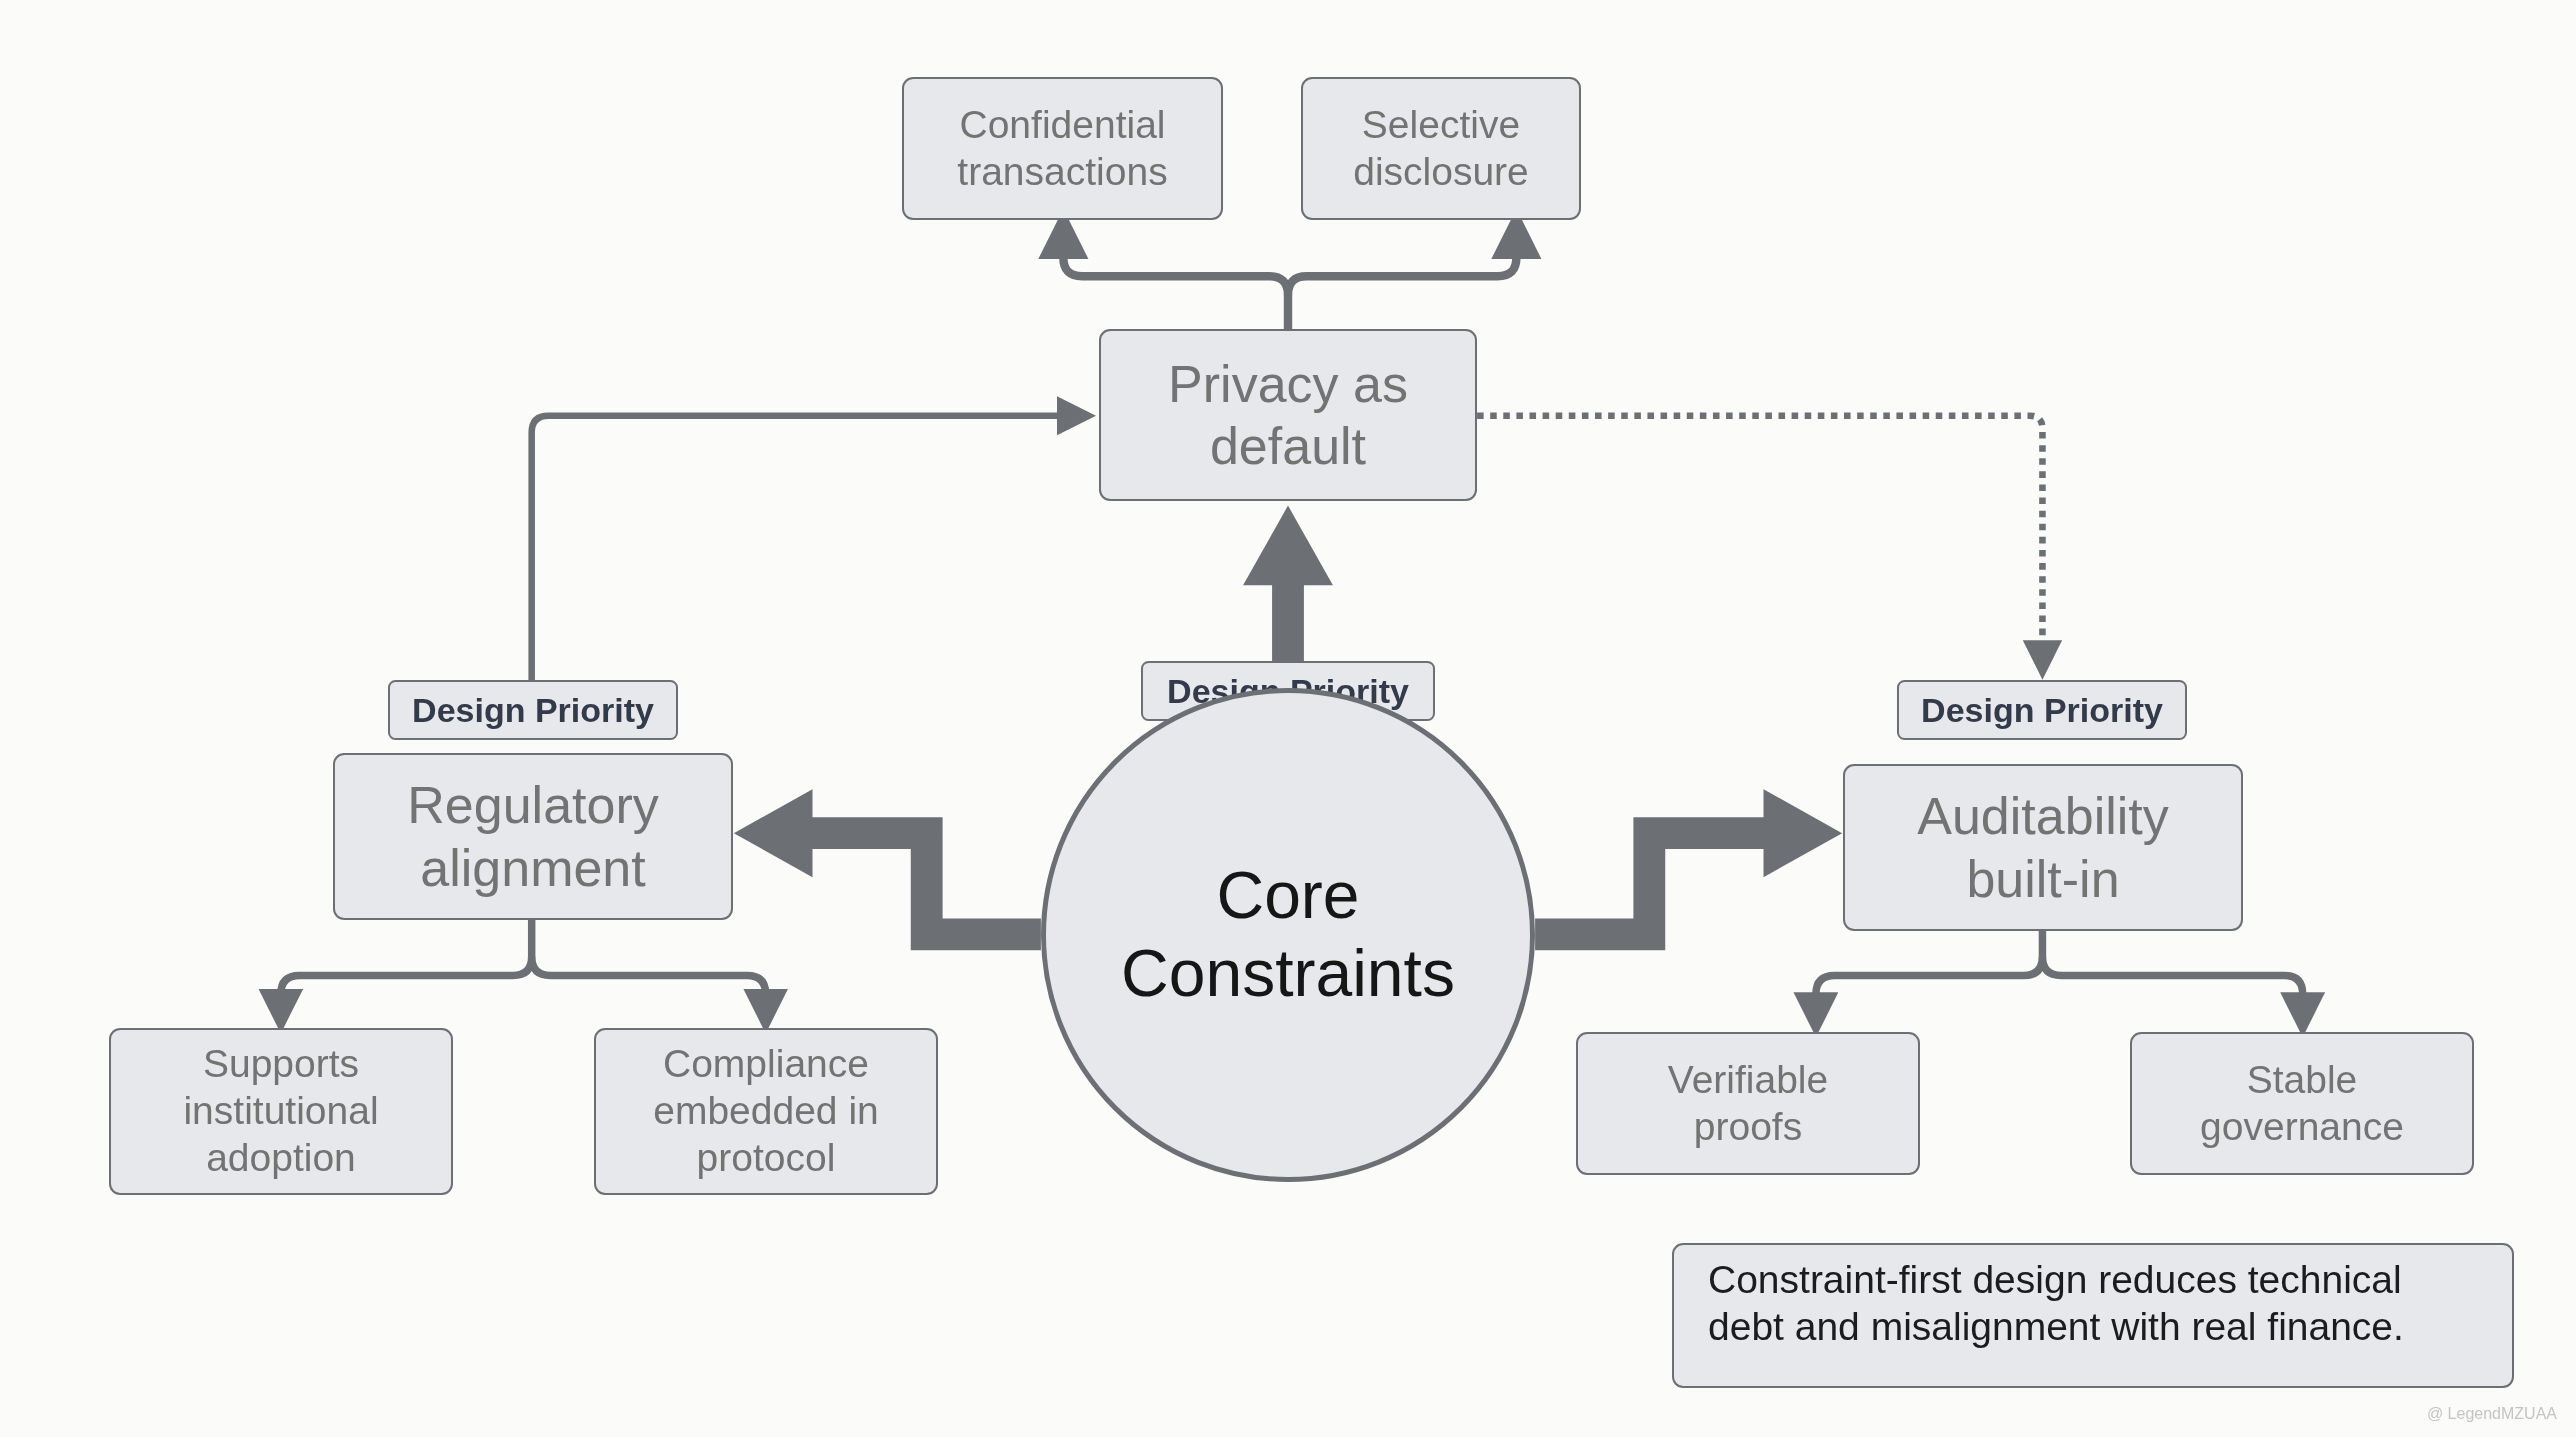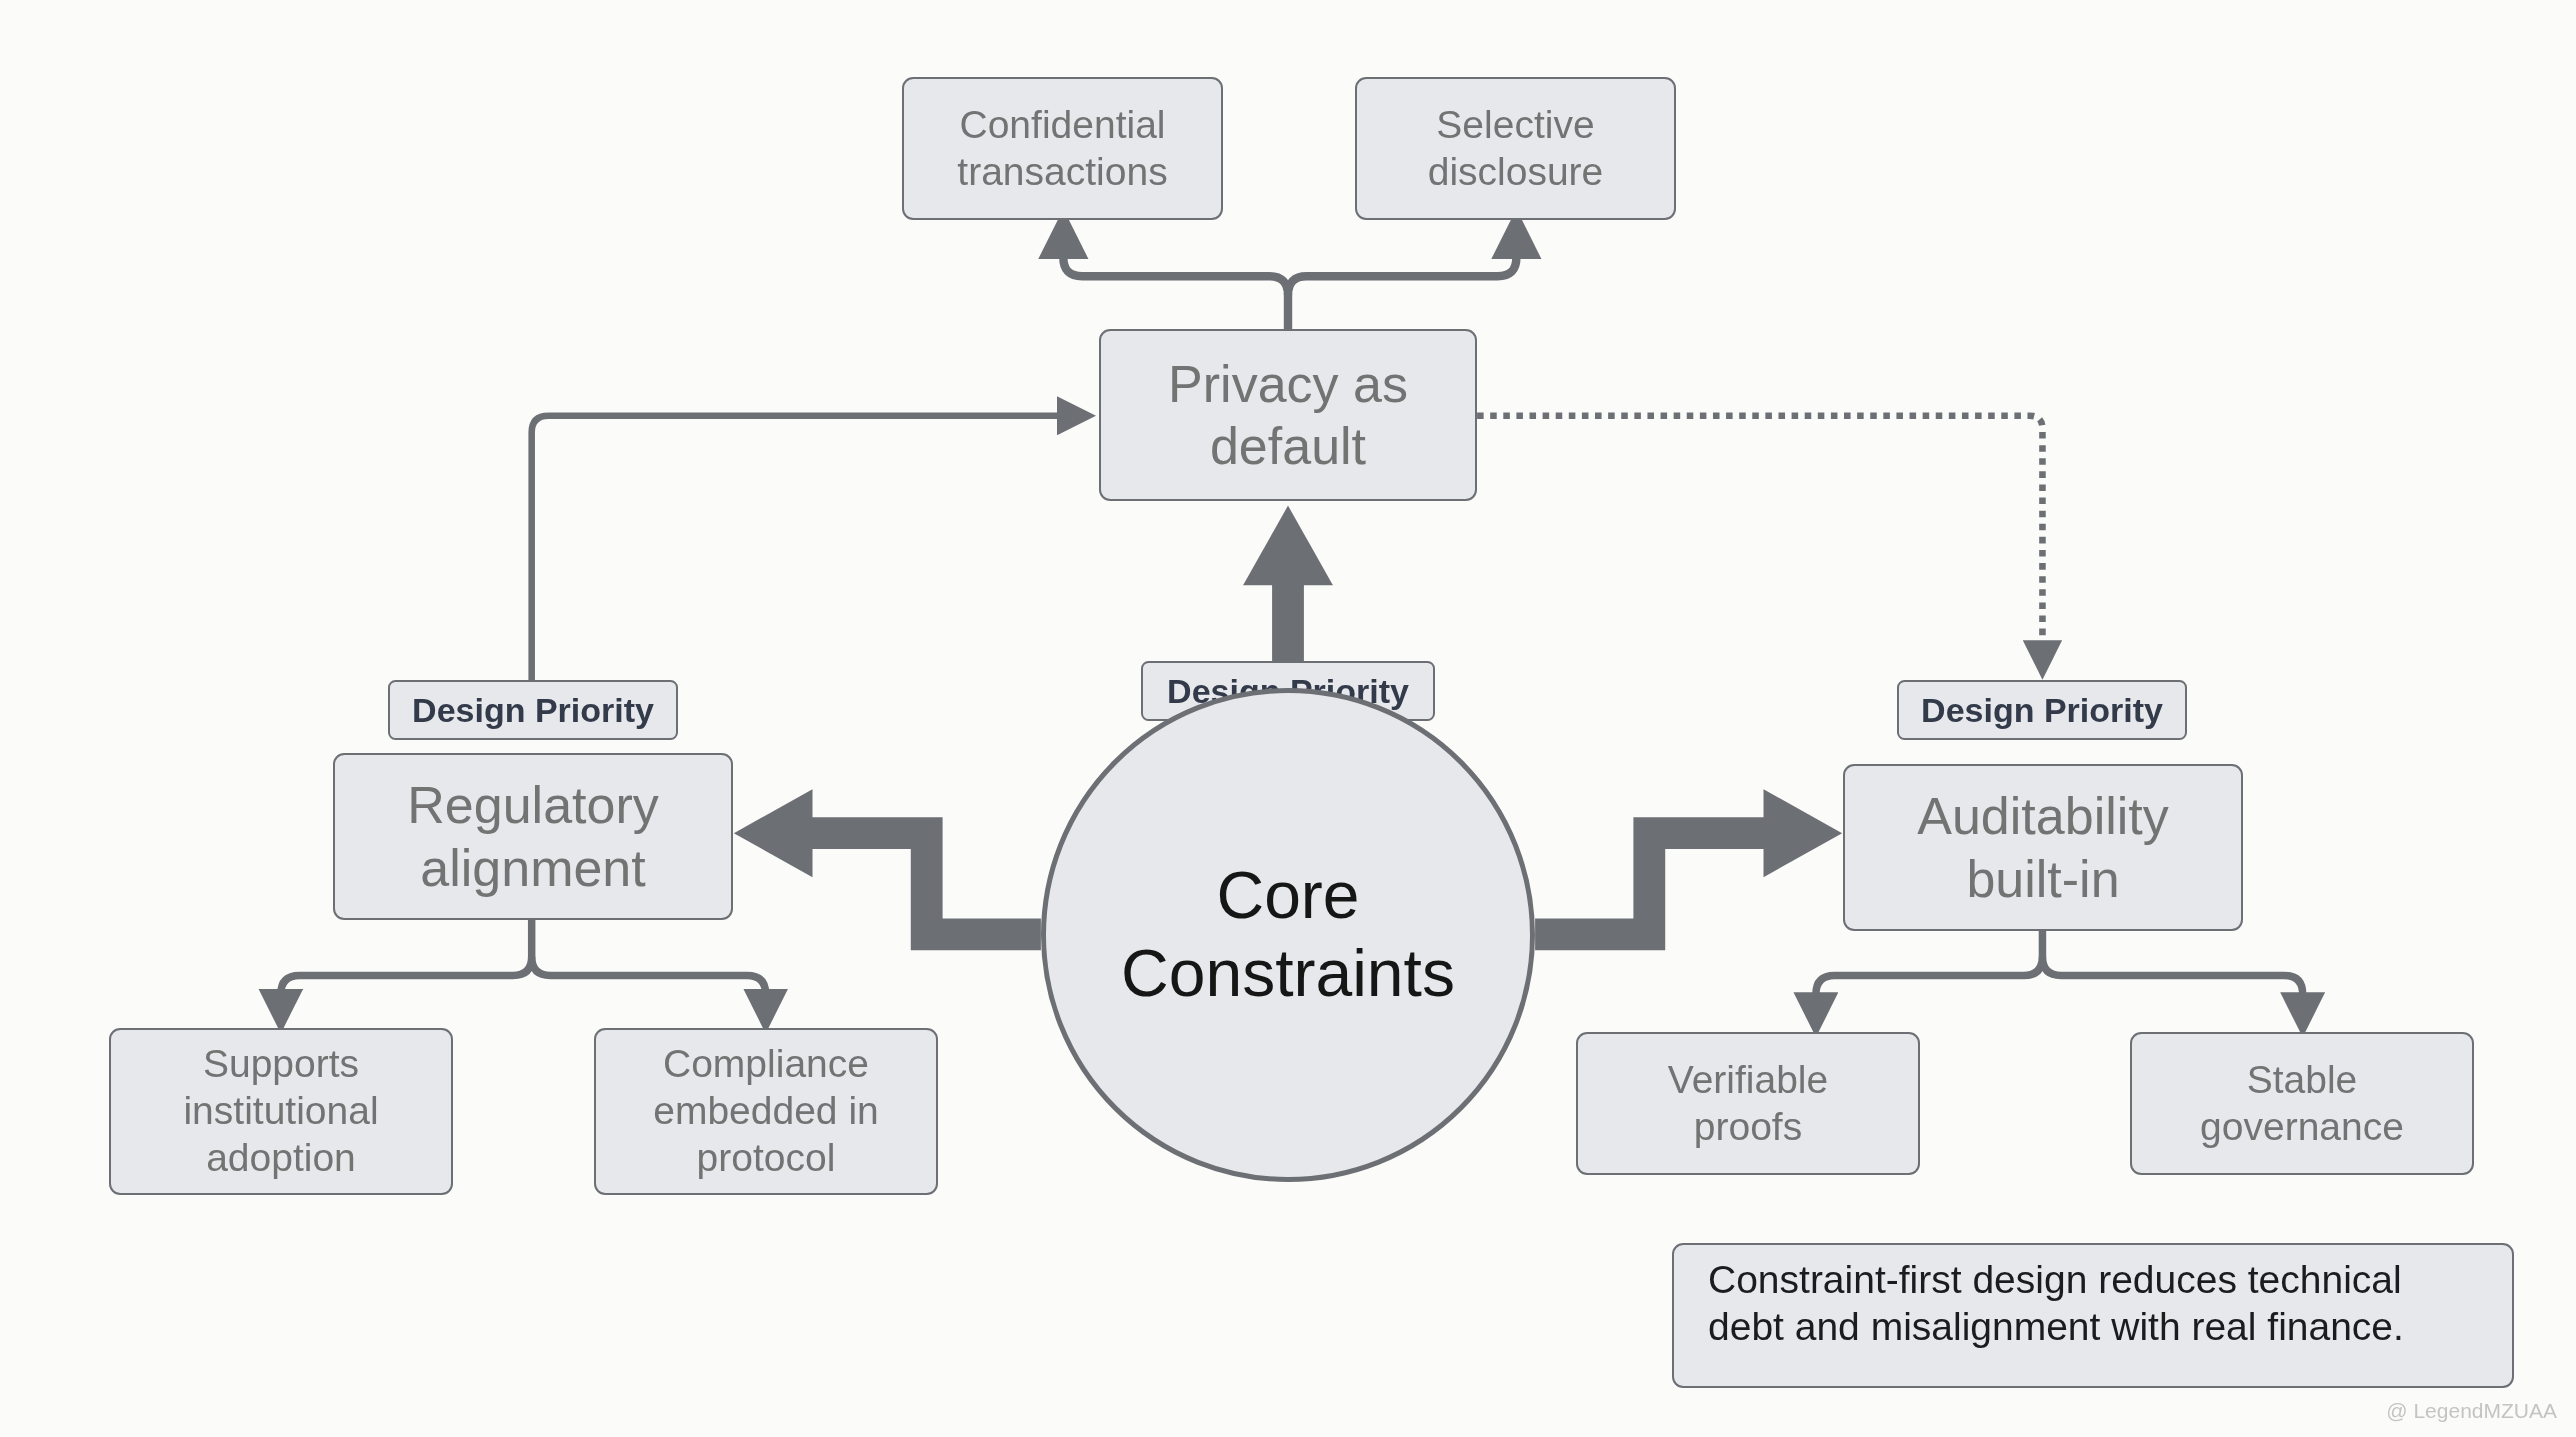--- a/index.html
+++ b/index.html
@@ -4,21 +4,21 @@
 <style>
   html,body{margin:0;padding:0;}
   body{width:2576px;height:1438px;background:#fbfbfa;position:relative;overflow:hidden;font-family:"Liberation Sans",sans-serif;}
   svg.wires{position:absolute;left:0;top:0;}
   .box{position:absolute;box-sizing:border-box;background:#e6e8eb;border:2.8px solid #6c6f74;border-radius:11.2px;display:flex;align-items:center;justify-content:center;text-align:center;color:#737373;line-height:1.2;white-space:pre-line;}
   .leaf{font-size:39px;}
   .mid{font-size:52px;}
   .tag{position:absolute;box-sizing:border-box;background:#e6e8eb;border:2.8px solid #6c6f74;border-radius:7.5px;display:flex;align-items:center;justify-content:center;font-size:34px;font-weight:bold;color:#333a4a;}
   .core{position:absolute;box-sizing:border-box;border-radius:50%;background:#e6e8eb;border:5.6px solid #6c6f74;display:flex;align-items:center;justify-content:center;text-align:center;font-size:66px;font-weight:normal;color:#161616;line-height:1.18;white-space:pre-line;}
   .note{position:absolute;box-sizing:border-box;background:#e6e8eb;border:2.8px solid #6c6f74;border-radius:11.2px;font-size:39px;color:#1c1c1e;line-height:1.2;padding:12px 34px;}
-  .wm{position:absolute;right:19px;bottom:15px;font-size:21px;color:#c4c4c4;}
+  .wm{position:absolute;right:19px;bottom:15px;font-size:16px;color:#c4c4c4;}
 </style>
 </head>
 <body>
 
 <svg class="wires" width="2576" height="1438" viewBox="0 0 2752 1536">
   <defs>
     <marker id="ah" markerWidth="6" markerHeight="6" refX="3" refY="3" orient="auto" markerUnits="strokeWidth">
       <path d="M0,0 L6,3 L0,6 z" fill="#6c6f74"></path>
     </marker>
   </defs>
@@ -41,21 +41,21 @@
 
   <path d="M568 982 V1022 Q568 1042 548 1042 H320 Q300 1042 300 1062 V1080" stroke="#6c6f74" stroke-width="8" fill="none" marker-end="url(#ah)"></path>
   <path d="M568 1022 Q568 1042 588 1042 H798 Q818 1042 818 1062 V1080" stroke="#6c6f74" stroke-width="8" fill="none" marker-end="url(#ah)"></path>
 
   <path d="M2182 982 V1022 Q2182 1042 2162 1042 H1960 Q1940 1042 1940 1062 V1084" stroke="#6c6f74" stroke-width="8" fill="none" marker-end="url(#ah)"></path>
   <path d="M2182 1022 Q2182 1042 2202 1042 H2440 Q2460 1042 2460 1062 V1084" stroke="#6c6f74" stroke-width="8" fill="none" marker-end="url(#ah)"></path>
 </svg>
 
 <div class="box leaf" style="left:902px;top:77px;width:321px;height:143px;">Confidential
 transactions</div>
-<div class="box leaf" style="left:1355px;top:77px;width:321px;height:143px;">Selective
+<div class="box leaf" style="left:1301px;top:77px;width:280px;height:143px;">Selective
 disclosure</div>
 
 <div class="box mid" style="left:1099px;top:329px;width:378px;height:172px;">Privacy as
 default</div>
 
 <div class="tag" style="left:388px;top:680px;width:290px;height:60px;">Design Priority</div>
 <div class="tag" style="left:1141px;top:661px;width:294px;height:60px;">Design Priority</div>
 <div class="tag" style="left:1897px;top:680px;width:290px;height:60px;">Design Priority</div>
 
 <div class="box mid" style="left:333px;top:753px;width:400px;height:167px;">Regulatory

